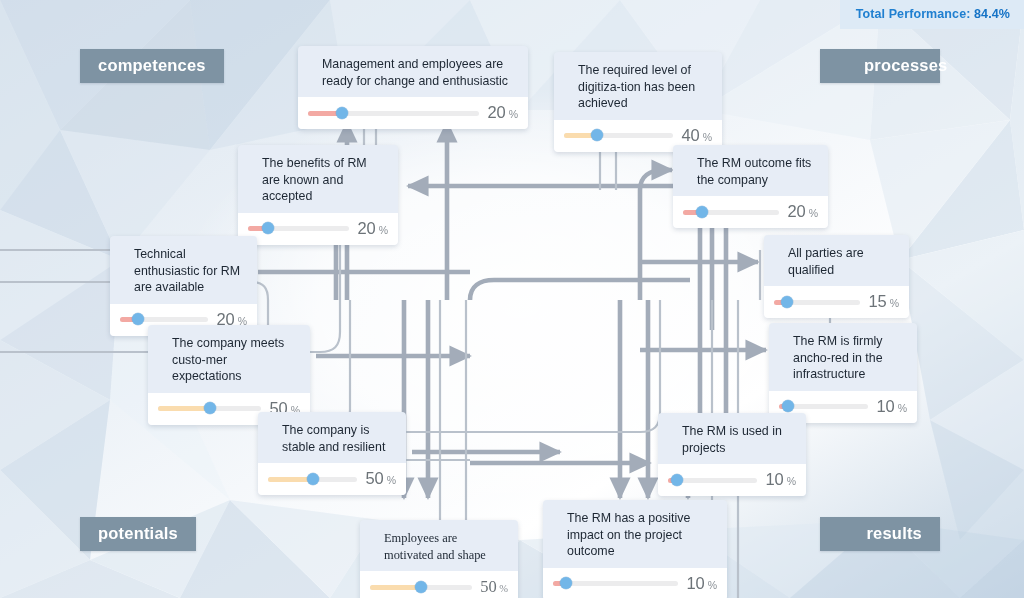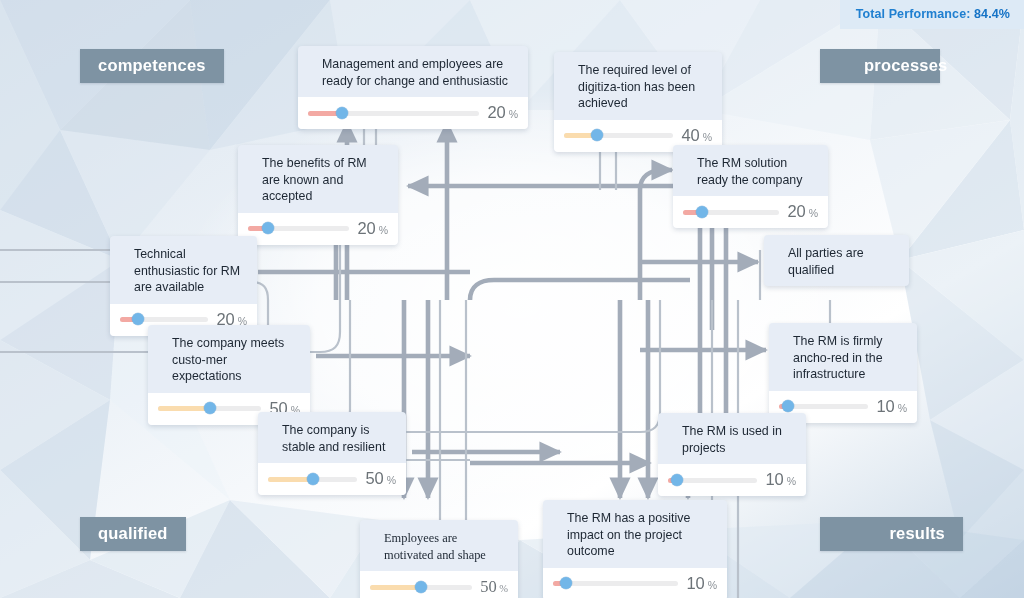--- a/index.html
+++ b/index.html
@@ -249,23 +249,23 @@
     <span class="perf-value">84.4%</span>
   </div>
 
   <div class="quad" style="left:80px; top:49px;">
     <span>competences</span>
   </div>
   <div class="quad right" style="left:820px; top:49px; width:120px;">
     <span>processes</span>
   </div>
   <div class="quad" style="left:80px; top:517px;">
-    <span>qualified</span>
+    <span>potentials</span>
   </div>
-  <div class="quad right" style="left:820px; top:517px; width:143px;">
+  <div class="quad right" style="left:820px; top:517px; width:120px;">
     <span>results</span>
   </div>
 
   <div id="cards-layer">
       <div class="card" style="left: 298px; top: 46px; width: 230px;">
         <div class="card-text">Management and employees are ready for change and enthusiastic</div>
         <div class="card-slider-row">
           <div class="slider">
             <div class="track" style="background: rgb(236, 236, 237);"></div>
             <div class="fill" style="width: 20%; background: rgb(243, 169, 163);"></div>
@@ -290,21 +290,21 @@
         <div class="card-slider-row">
           <div class="slider">
             <div class="track" style="background: rgb(236, 236, 237);"></div>
             <div class="fill" style="width: 20%; background: rgb(243, 169, 163);"></div>
             <div class="knob" style="left: 20%; background: rgb(114, 182, 232);"></div>
           </div>
           <div class="pct"><span>20</span><span class="unit"> %</span></div>
         </div>
       </div>
       <div class="card" style="left: 673px; top: 145px; width: 155px;">
-        <div class="card-text">The RM solution ready the company</div>
+        <div class="card-text">The RM outcome fits the company</div>
         <div class="card-slider-row">
           <div class="slider">
             <div class="track" style="background: rgb(236, 236, 237);"></div>
             <div class="fill" style="width: 20%; background: rgb(243, 169, 163);"></div>
             <div class="knob" style="left: 20%; background: rgb(114, 182, 232);"></div>
           </div>
           <div class="pct"><span>20</span><span class="unit"> %</span></div>
         </div>
       </div>
       <div class="card" style="left: 110px; top: 236px; width: 147px;">
@@ -313,20 +313,28 @@
           <div class="slider">
             <div class="track" style="background: rgb(236, 236, 237);"></div>
             <div class="fill" style="width: 20%; background: rgb(243, 169, 163);"></div>
             <div class="knob" style="left: 20%; background: rgb(114, 182, 232);"></div>
           </div>
           <div class="pct"><span>20</span><span class="unit"> %</span></div>
         </div>
       </div>
       <div class="card" style="left: 764px; top: 235px; width: 145px;">
         <div class="card-text">All parties are qualified</div>
+        <div class="card-slider-row">
+          <div class="slider">
+            <div class="track" style="background: rgb(236, 236, 237);"></div>
+            <div class="fill" style="width: 15%; background: rgb(243, 169, 163);"></div>
+            <div class="knob" style="left: 15%; background: rgb(114, 182, 232);"></div>
+          </div>
+          <div class="pct"><span>15</span><span class="unit"> %</span></div>
+        </div>
       </div>
       <div class="card" style="left: 148px; top: 325px; width: 162px;">
         <div class="card-text">The company meets custo-mer expectations</div>
         <div class="card-slider-row">
           <div class="slider">
             <div class="track" style="background: rgb(236, 236, 237);"></div>
             <div class="fill" style="width: 50%; background: rgb(250, 220, 174);"></div>
             <div class="knob" style="left: 50%; background: rgb(114, 182, 232);"></div>
           </div>
           <div class="pct"><span>50</span><span class="unit"> %</span></div>

